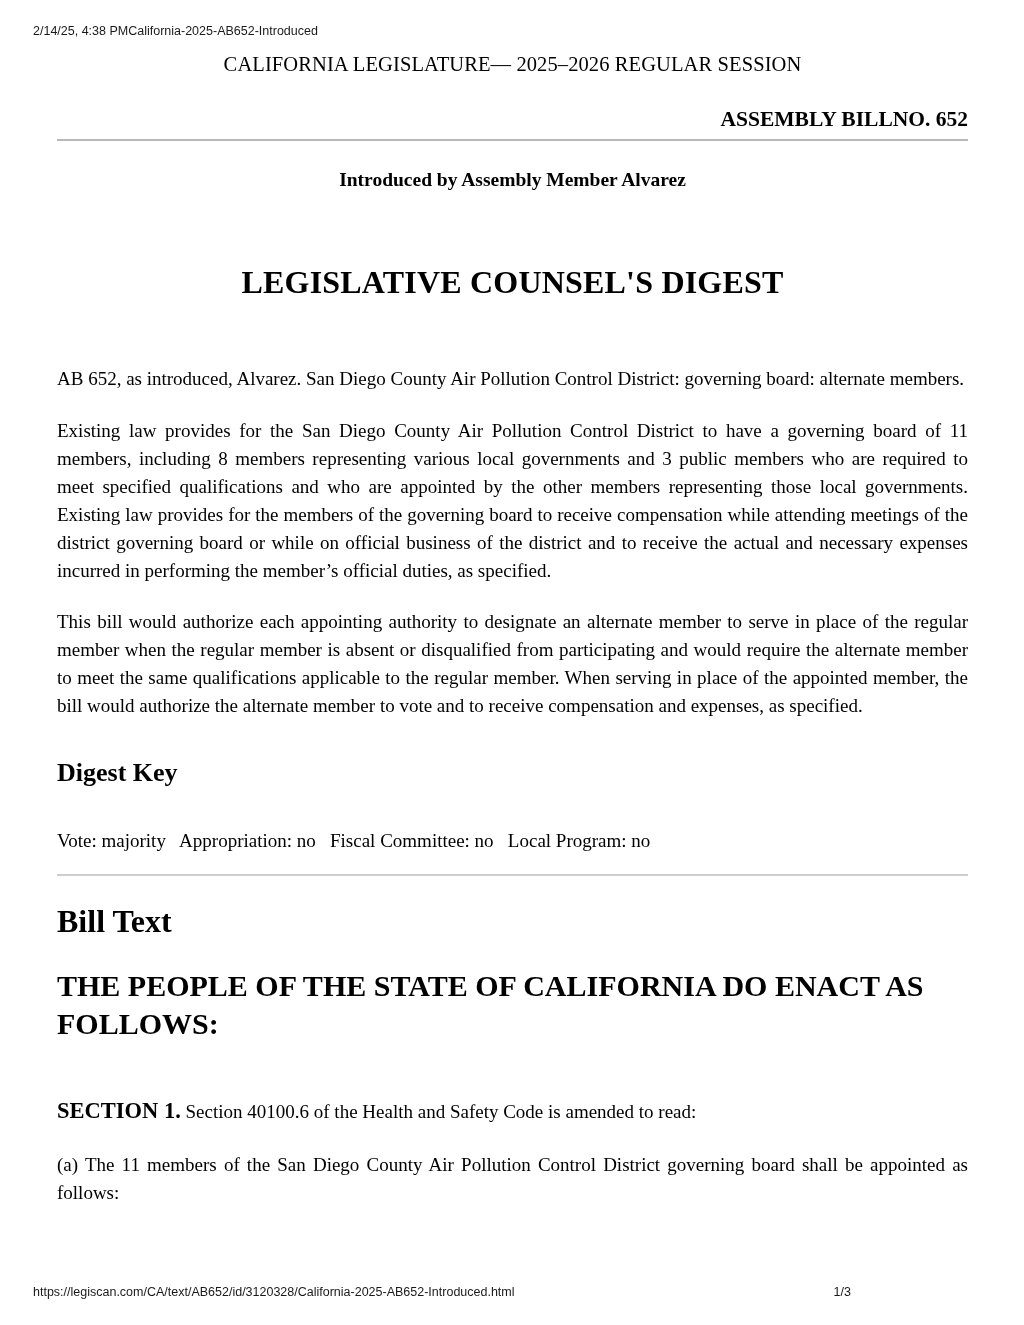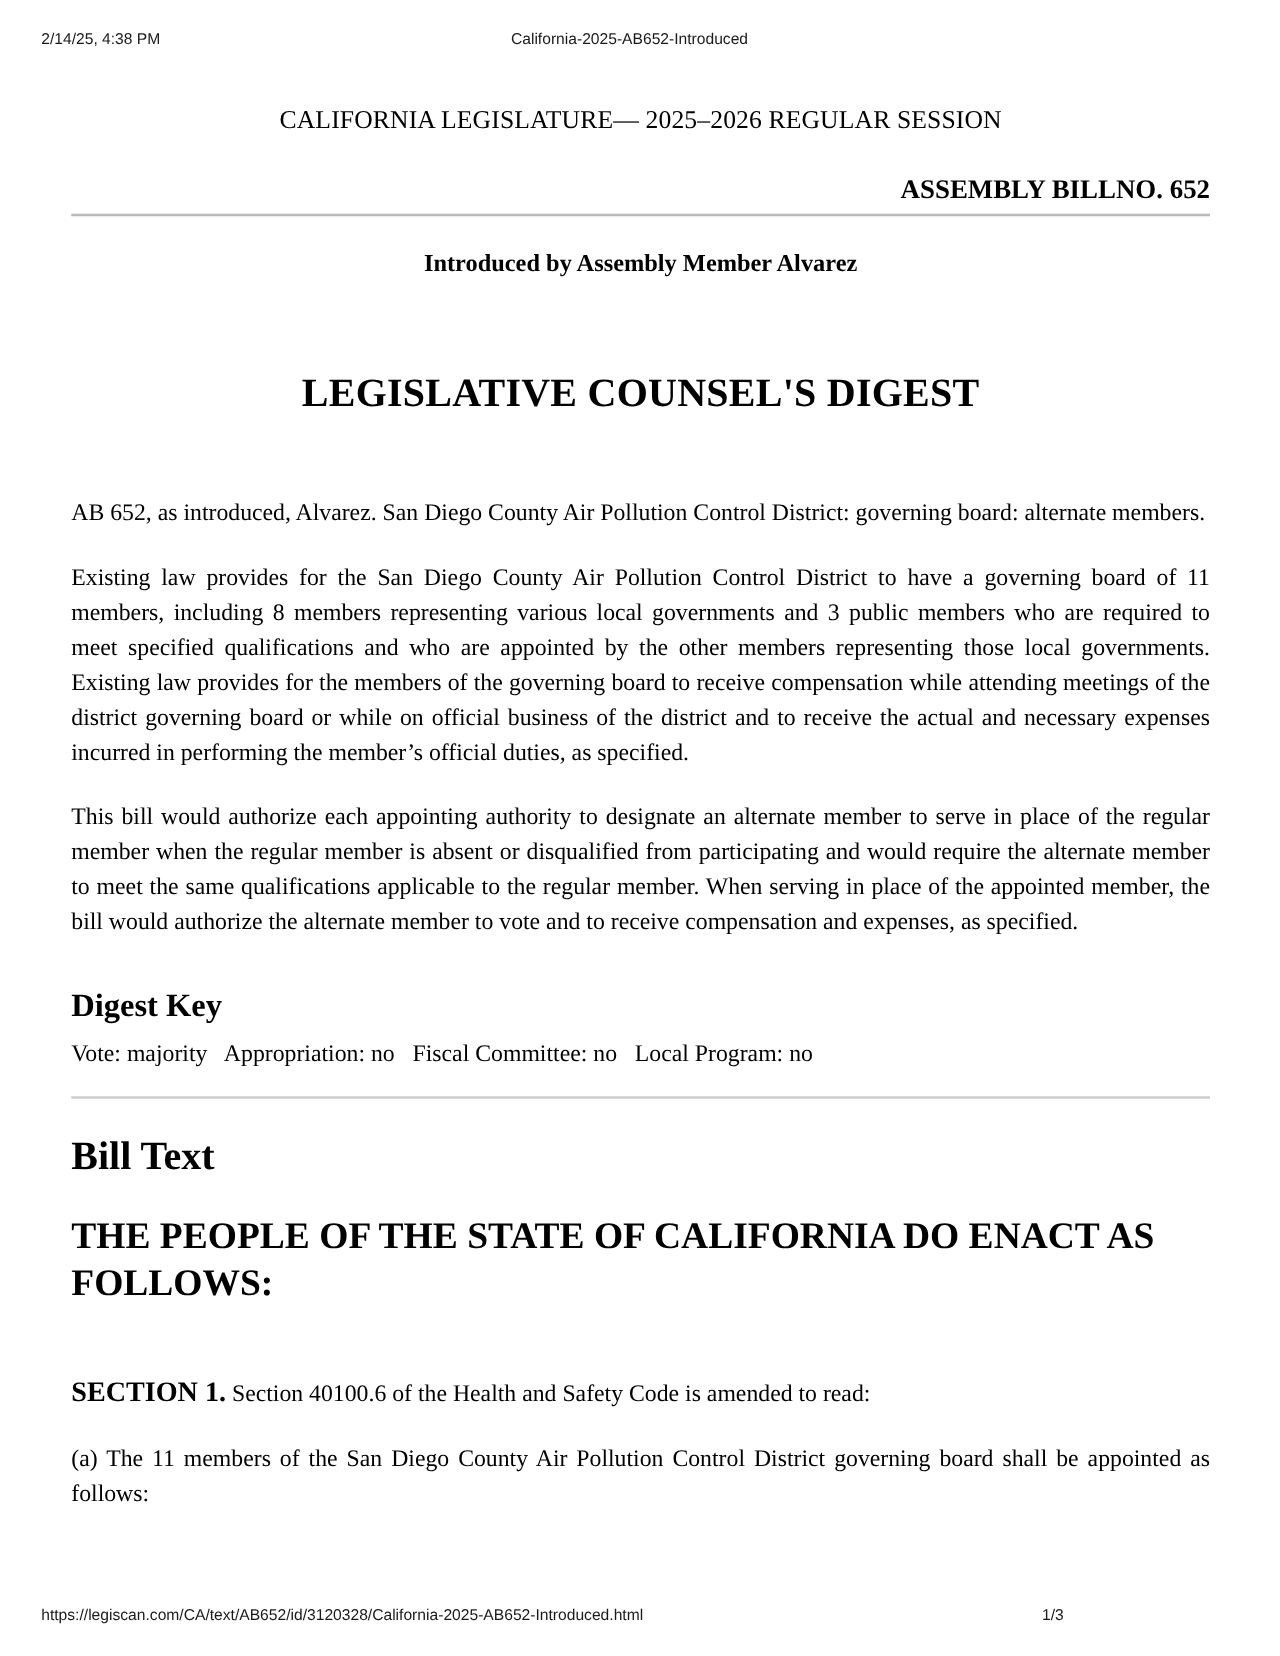--- a/index.html
+++ b/index.html
@@ -28,38 +28,38 @@
     color: #1a1a1a;
     box-sizing: border-box;
     padding: 0 33px;
     display: flex;
     align-items: baseline;
   }
   .print-header { top: 24px; }
   .print-footer { top: 1285px; align-items: center; }
 
   .ph-left  { flex: 0 0 auto; white-space: nowrap; }
-  .ph-mid   { flex: 1 1 auto; text-align: center; white-space: nowrap; margin-left: 28px; }
+  .ph-mid   { flex: 1 1 auto; white-space: nowrap; }
   .ph-right { flex: 0 0 auto; white-space: nowrap; }
 
   .pf-url   { flex: 1 1 auto; white-space: nowrap; }
   .pf-page  { flex: 0 0 auto; white-space: nowrap; }
 
   
   .page {
     position: absolute;
     top: 0;
     left: 57px;
     width: 911px;
   }
 
   .session-line {
     text-align: center;
     font-size: 20.5px;
-    margin-top: 84px;
+    margin-top: 52px;
     line-height: 1.2;
     letter-spacing: .1px;
   }
 
   .billbar {
     display: flex;
     justify-content: flex-end;
     align-items: baseline;
     font-weight: bold;
     font-size: 21.5px;
@@ -105,21 +105,21 @@
 
   h2.section-head {
     font-size: 26px;
     font-weight: bold;
     margin: 37px 0 0 0;
     line-height: 1.25;
   }
 
   .keyline {
     font-size: 19px;
-    margin-top: 11px;
+    margin-top: 40px;
     padding-bottom: 22px;
     border-bottom: 2px solid #cdcdcd;
     white-space: pre;
   }
 
   h2.billtext-head {
     font-size: 32px;
     font-weight: bold;
     margin: 27px 0 0 0;
   }

